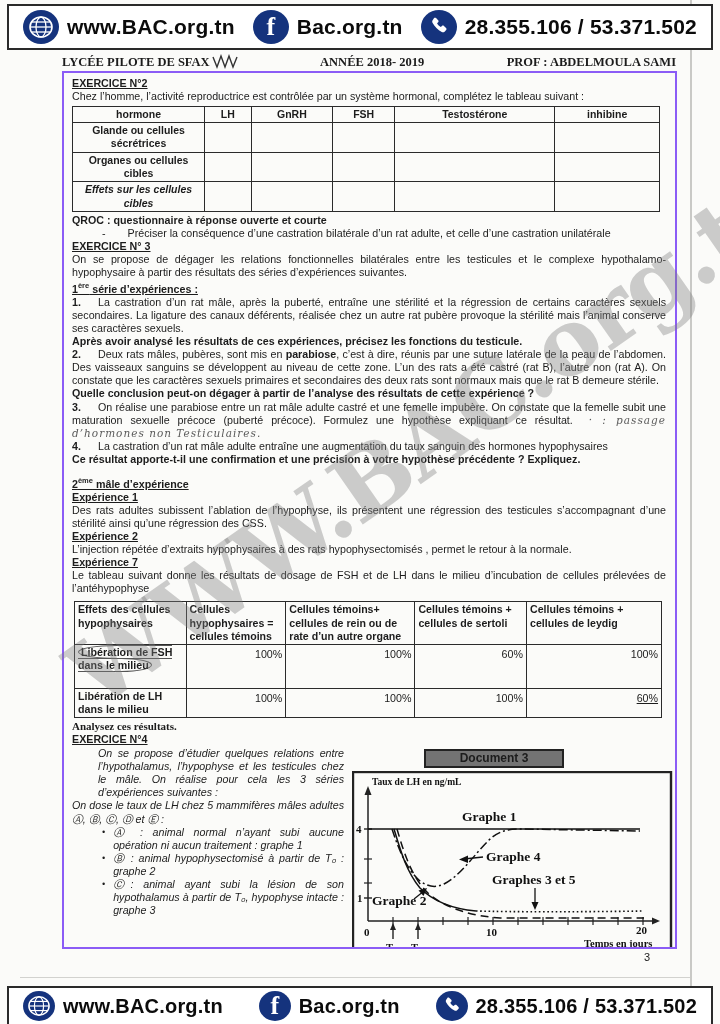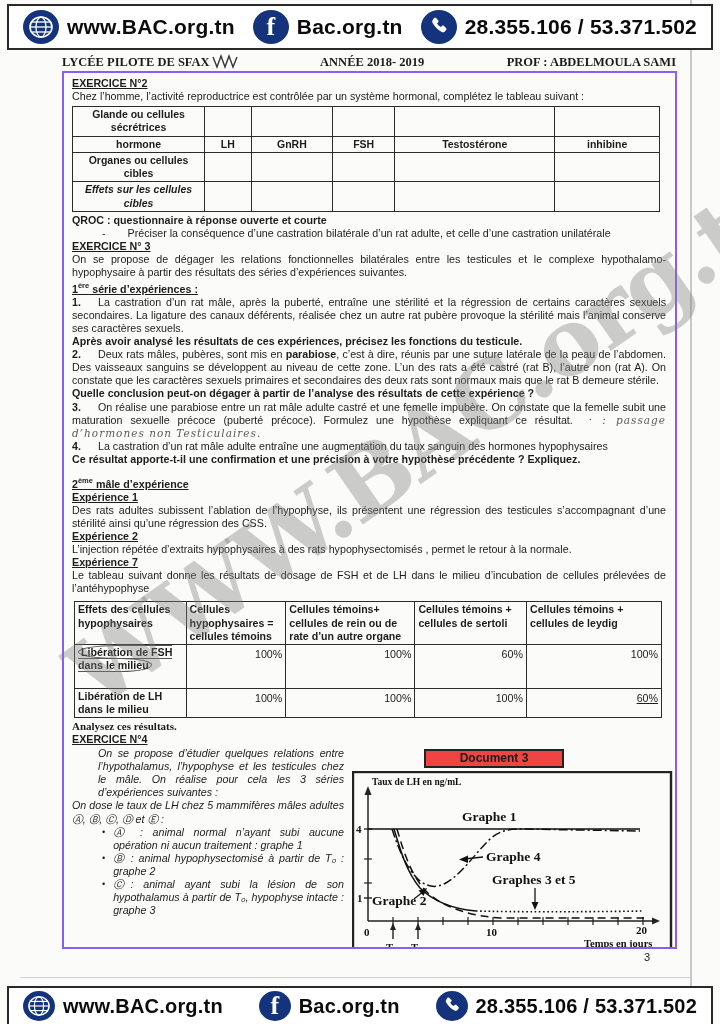--- a/index.html
+++ b/index.html
@@ -69,21 +69,21 @@
   
   .cols { display:flex; gap:8px; margin-top:1px; }
   .colL { flex:0 0 272px;font-style:italic; }
   .colL .cin { padding-left:26px; text-align:justify; }
   .bullets { padding-left:30px; }
   .bullet { display:flex; gap:8px; text-align:justify; }
   .bullet .dot { flex:0 0 auto; font-size:9px; line-height:13px; }
   .colR { flex:1; position:relative; padding-top:2px; }
   .doc3title {
     width:140px; margin:0 auto 0 72px; border:2px solid #222;
-    background:#ef4444; font-weight:bold; font-size:12px; text-align:center;
+    background:#737373; font-weight:bold; font-size:12px; text-align:center;
     padding:1px 0; position:relative; z-index:2;
   }
   .graphframe { margin-top:3px; }
   
   .hand {
     font-family:"DejaVu Serif", serif; font-style:italic;
     color:#5a5a5a; font-size:10.5px; letter-spacing:1px;
   }
   
   .watermark {
@@ -150,35 +150,35 @@
   <table class="t1">
     <colgroup>
         <col class="c0">
         <col>
         <col>
         <col>
         <col>
         <col>
       </colgroup>
     <tbody>
-        <tr style="height:30px;">
-      <td class="rowlab">Glande ou cellules sécrétrices</td>
-      <td></td>
-          <td></td>
-          <td></td>
-          <td></td>
-          <td></td>
-    </tr>
-    <tr>
+        <tr>
       <th>hormone</th>
       <th>LH</th>
       <th>GnRH</th>
       <th>FSH</th>
       <th>Testostérone</th>
       <th>inhibine</th>
+    </tr>
+    <tr style="height:30px;">
+      <td class="rowlab">Glande ou cellules sécrétrices</td>
+      <td></td>
+          <td></td>
+          <td></td>
+          <td></td>
+          <td></td>
     </tr>
     <tr style="height:15px;">
       <td class="rowlab">Organes ou cellules cibles</td>
       <td></td>
           <td></td>
           <td></td>
           <td></td>
           <td></td>
     </tr>
     <tr style="height:28px;font-style:italic;">

